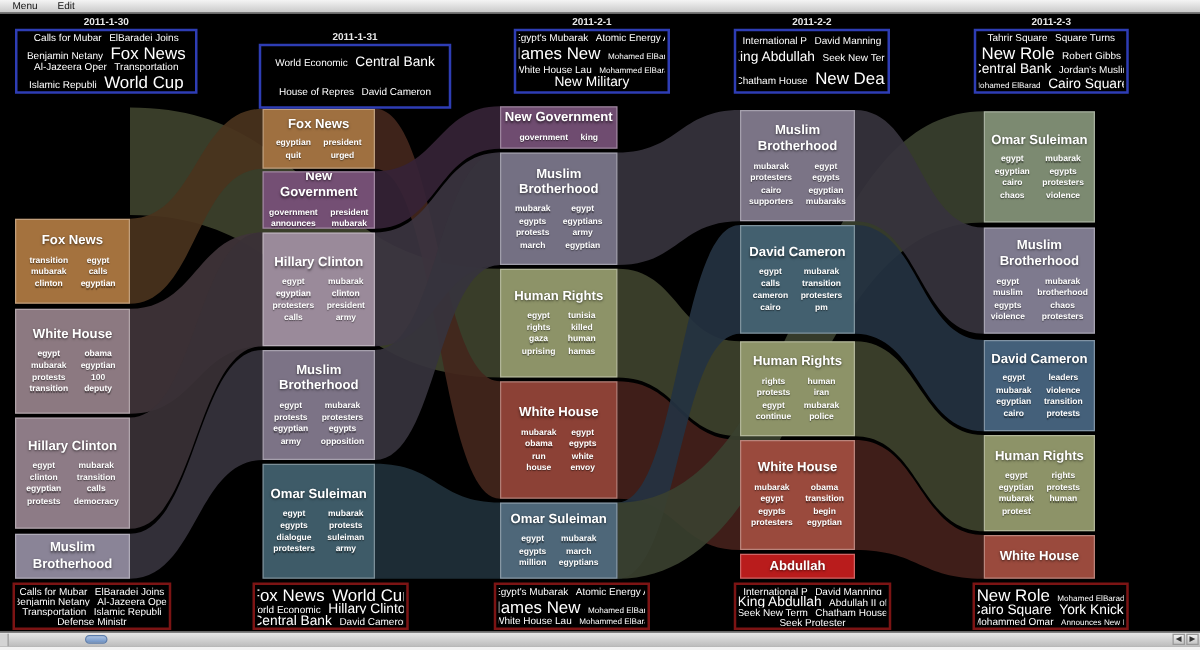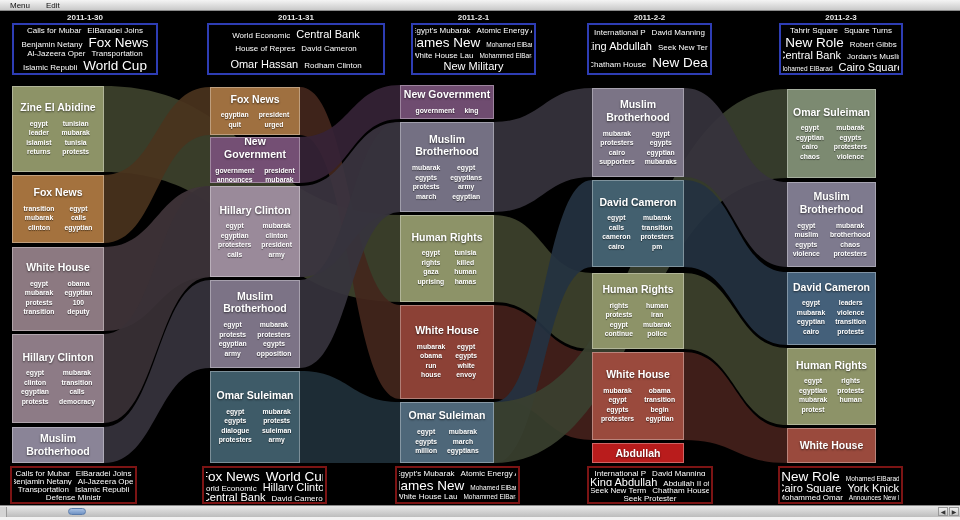--- a/index.html
+++ b/index.html
@@ -1,21 +1,21 @@
 <!DOCTYPE html>
 <html><head>
 <meta charset="utf-8">
 <style>
   html,body{margin:0;padding:0;}
   body{width:960px;height:520px;position:relative;overflow:hidden;background:#050505;
        font-family:"Liberation Sans",sans-serif;}
   
   .menubar{position:absolute;left:0;top:0;width:960px;height:11px;z-index:6;
     background:linear-gradient(#f4f4f4,#c9c9c9);border-bottom:1px solid #8a8a8a;
-    display:flex;align-items:center;gap:16px;padding-left:10px;box-sizing:border-box;}
+    display:flex;align-items:flex-end;gap:16px;padding-left:10px;box-sizing:border-box;}
   .menu-item{font-size:8px;color:#111;line-height:11px;}
   
   .stage{position:absolute;left:0;top:11px;width:960px;height:494px;background:#000;overflow:hidden;}
   #flow-svg{position:absolute;left:0;top:0;z-index:1;}
   
   .kwbox-wrap{position:absolute;z-index:4;}
   .date-label{font-size:8px;font-weight:bold;color:#e8e8e8;text-align:center;height:9px;line-height:9px;margin-bottom:1px;}
   .kwbox{box-sizing:border-box;display:flex;flex-direction:column;justify-content:space-around;
     overflow:hidden;padding:1px 2px;background:rgba(0,0,0,.25);}
   .kwbox.blue{border:2px solid #2e3db4;}
@@ -66,33 +66,20 @@
       <path d="M 494 111 C 543 111 543 77 592 77 L 592 166 C 543 166 543 201 494 201 Z" fill="#36333D" fill-opacity="0.92"></path>
       <path d="M 494 204 C 543 204 543 262 592 262 L 592 338 C 543 338 543 291 494 291 Z" fill="#3E422D" fill-opacity="0.92"></path>
       <path d="M 494 294 C 543 294 543 341 592 341 L 592 429 C 543 429 543 388 494 388 Z" fill="#44211B" fill-opacity="0.92"></path>
       <path d="M 494 391 C 543 391 543 169 592 169 L 592 256 C 543 256 543 452 494 452 Z" fill="#243241" fill-opacity="0.92"></path>
       <path d="M 494 391 C 640.5 391 640.5 78 787 78 L 787 167 C 640.5 167 640.5 452 494 452 Z" fill="#39402F" fill-opacity="0.92"></path>
       <path d="M 684 77 C 735.5 77 735.5 171 787 171 L 787 256 C 735.5 256 735.5 166 684 166 Z" fill="#36333D" fill-opacity="0.92"></path>
       <path d="M 684 169 C 735.5 169 735.5 261 787 261 L 787 334 C 735.5 334 735.5 256 684 256 Z" fill="#243241" fill-opacity="0.92"></path>
       <path d="M 684 262 C 735.5 262 735.5 337 787 337 L 787 414 C 735.5 414 735.5 338 684 338 Z" fill="#3E422D" fill-opacity="0.92"></path>
       <path d="M 684 341 C 735.5 341 735.5 417 787 417 L 787 452 C 735.5 452 735.5 429 684 429 Z" fill="#44211B" fill-opacity="0.92"></path>
     </svg>
-<div class="node" style="left: 12px; top: 75px; width: 92px; height: 86px; background: rgb(141, 147, 103);">
-      <div class="node-title">Zine El Abidine</div>
-      <div class="node-kws">
-        <div class="kw-col">egypt
-leader
-islamist
-returns</div>
-        <div class="kw-col">tunisian
-mubarak
-tunisia
-protests</div>
-      </div>
-    </div>
     <div class="node" style="left: 12px; top: 164px; width: 92px; height: 68px; background: rgb(164, 114, 62);">
       <div class="node-title">Fox News</div>
       <div class="node-kws">
         <div class="kw-col">transition
 mubarak
 clinton</div>
         <div class="kw-col">egypt
 calls
 egyptian</div>
       </div>
@@ -375,34 +362,30 @@
       <div class="kwrow">
         <span class="s1">Al-Jazeera Oper</span>
         <span class="s1">Transportation</span>
       </div>
       <div class="kwrow">
         <span class="s1">Islamic Republi</span>
         <span class="s3">World Cup</span>
       </div>
     </div>
   </div>
-<div class="kwbox-wrap" style="left: 207px; top: 13px; width: 178px;">
+<div class="kwbox-wrap" style="left: 207px; top: 25px; width: 154px;">
     <div class="date-label">2011-1-31</div>
     <div class="kwbox blue" style="height: 52px;">
       <div class="kwrow">
         <span class="s1">World Economic</span>
         <span class="s2">Central Bank</span>
       </div>
       <div class="kwrow">
         <span class="s1">House of Repres</span>
         <span class="s1">David Cameron</span>
-      </div>
-      <div class="kwrow">
-        <span class="s2">Omar Hassan</span>
-        <span class="s1">Rodham Clinton</span>
       </div>
     </div>
   </div>
 <div class="kwbox-wrap" style="left: 395px; top: 13px; width: 125px; padding-left: 16px;">
     <div class="date-label">2011-2-1</div>
     <div class="kwbox blue" style="height: 52px;">
       <div class="kwrow">
         <span class="s1">Egypt's Mubarak</span>
         <span class="s1">Atomic Energy A</span>
       </div>

